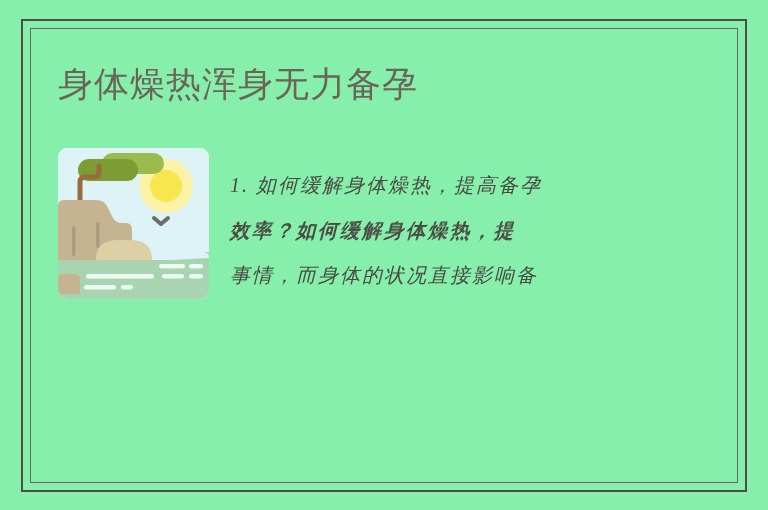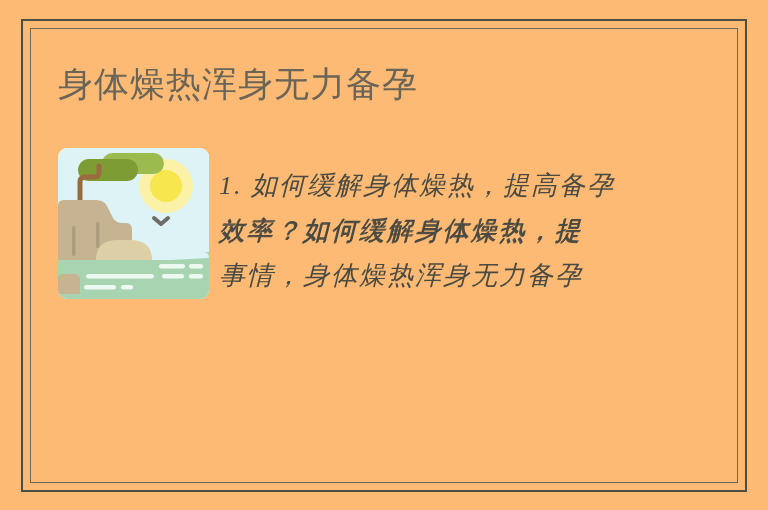--- a/index.html
+++ b/index.html
@@ -11,21 +11,21 @@
     height: 510px;
     background: #fdfdf3;
     font-family: "Liberation Sans", sans-serif;
     overflow: hidden;
   }
 
   .page {
     position: relative;
     width: 768px;
     height: 510px;
-    background: #fdba74;
+    background: #86efac;
     box-sizing: border-box;
   }
 
   
   .frame-outer {
     position: absolute;
     left: 21px;
     top: 19px;
     width: 726px;
     height: 473px;
@@ -65,25 +65,25 @@
     height: 151px;
     border-radius: 9px;
     overflow: hidden;
     background: #fdfdf3;
   }
   .illustration svg { display: block; }
 
   
   .body-text {
     position: absolute;
-    left: 219px;
+    left: 230px;
     top: 163px;
     width: 430px;
     color: #4a4a42;
-    font-size: 26px;
+    font-size: 20px;
     line-height: 45px;
     font-family: "Liberation Serif", serif;
     font-style: italic;
     letter-spacing: 2px;
   }
   .body-line {
     white-space: nowrap;
     height: 45px;
   }
   
@@ -162,16 +162,16 @@
   </div>
 
   <div class="body-text">
     <div class="body-line">1. 如何缓解身体燥热，提高备孕</div>
 
     <div class="overlap-wrap">
       <div class="layer layer-a">效率？如何缓解身体燥热，提</div>
       <div class="layer layer-b">效率？如何缓解身体燥热，提</div>
     </div>
 
-    <div class="body-line">事情，身体燥热浑身无力备孕</div>
+    <div class="body-line">事情，而身体的状况直接影响备</div>
   </div>
 
 </div>
 
 </body></html>

